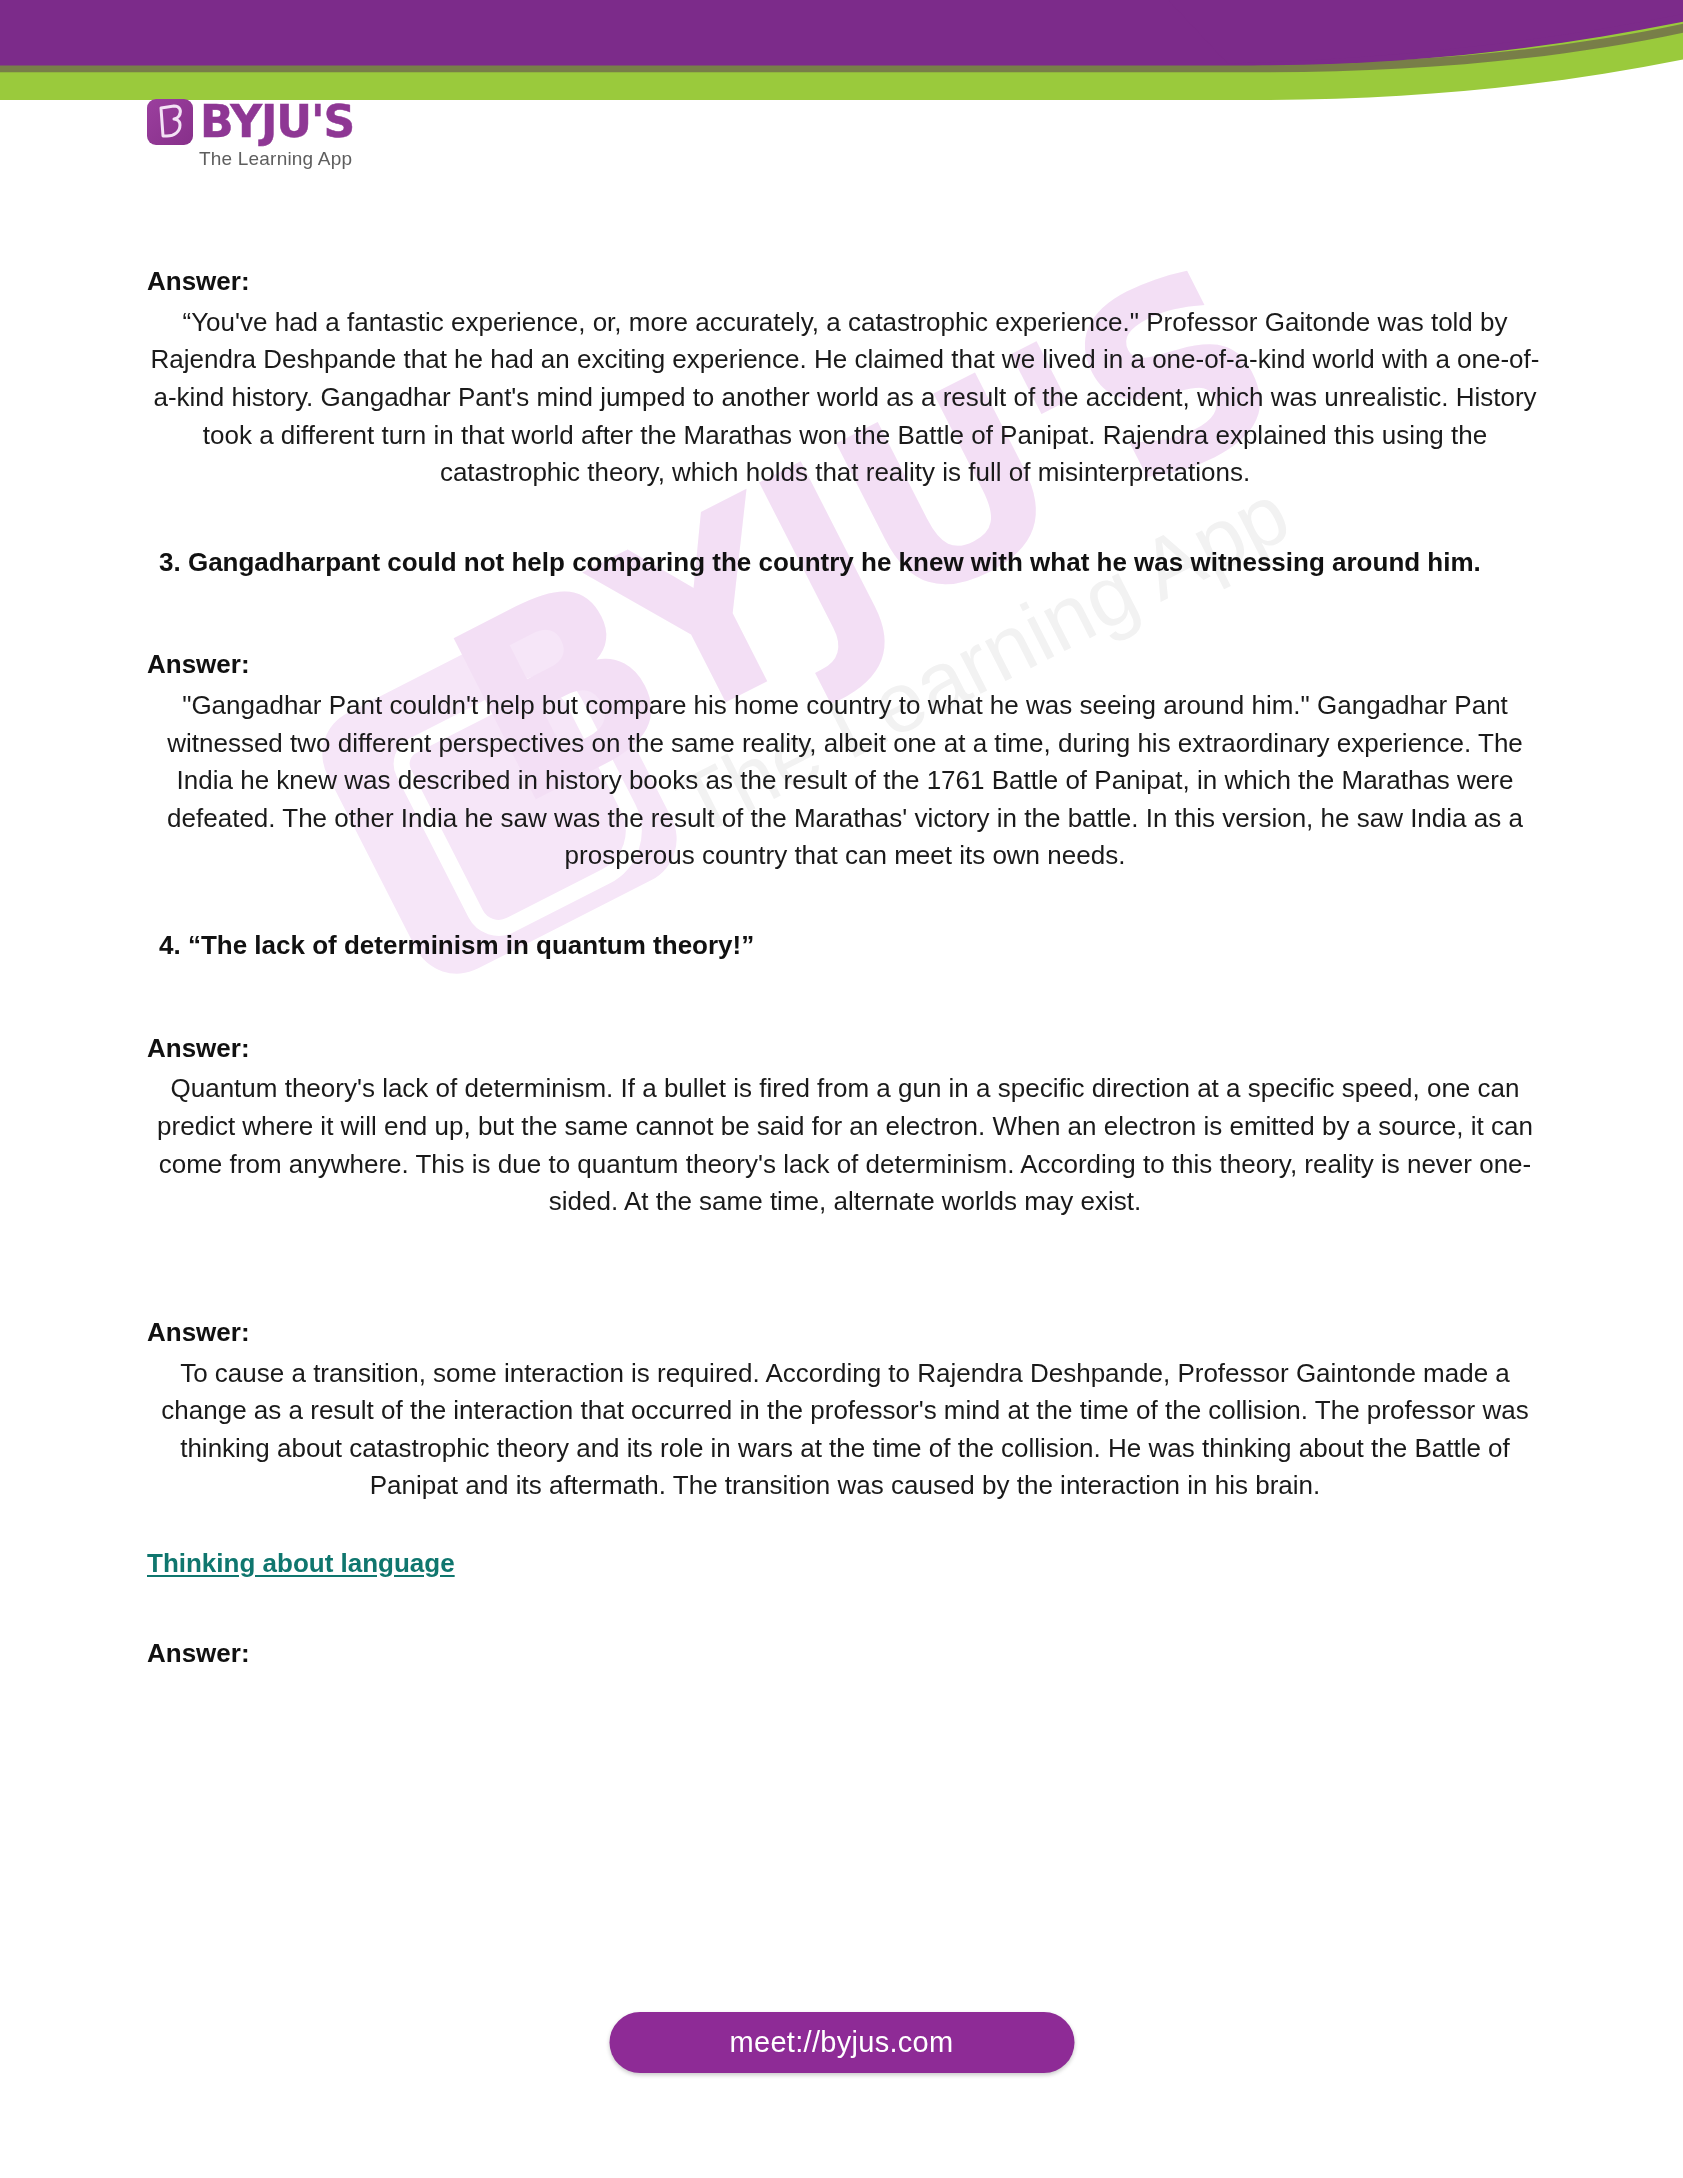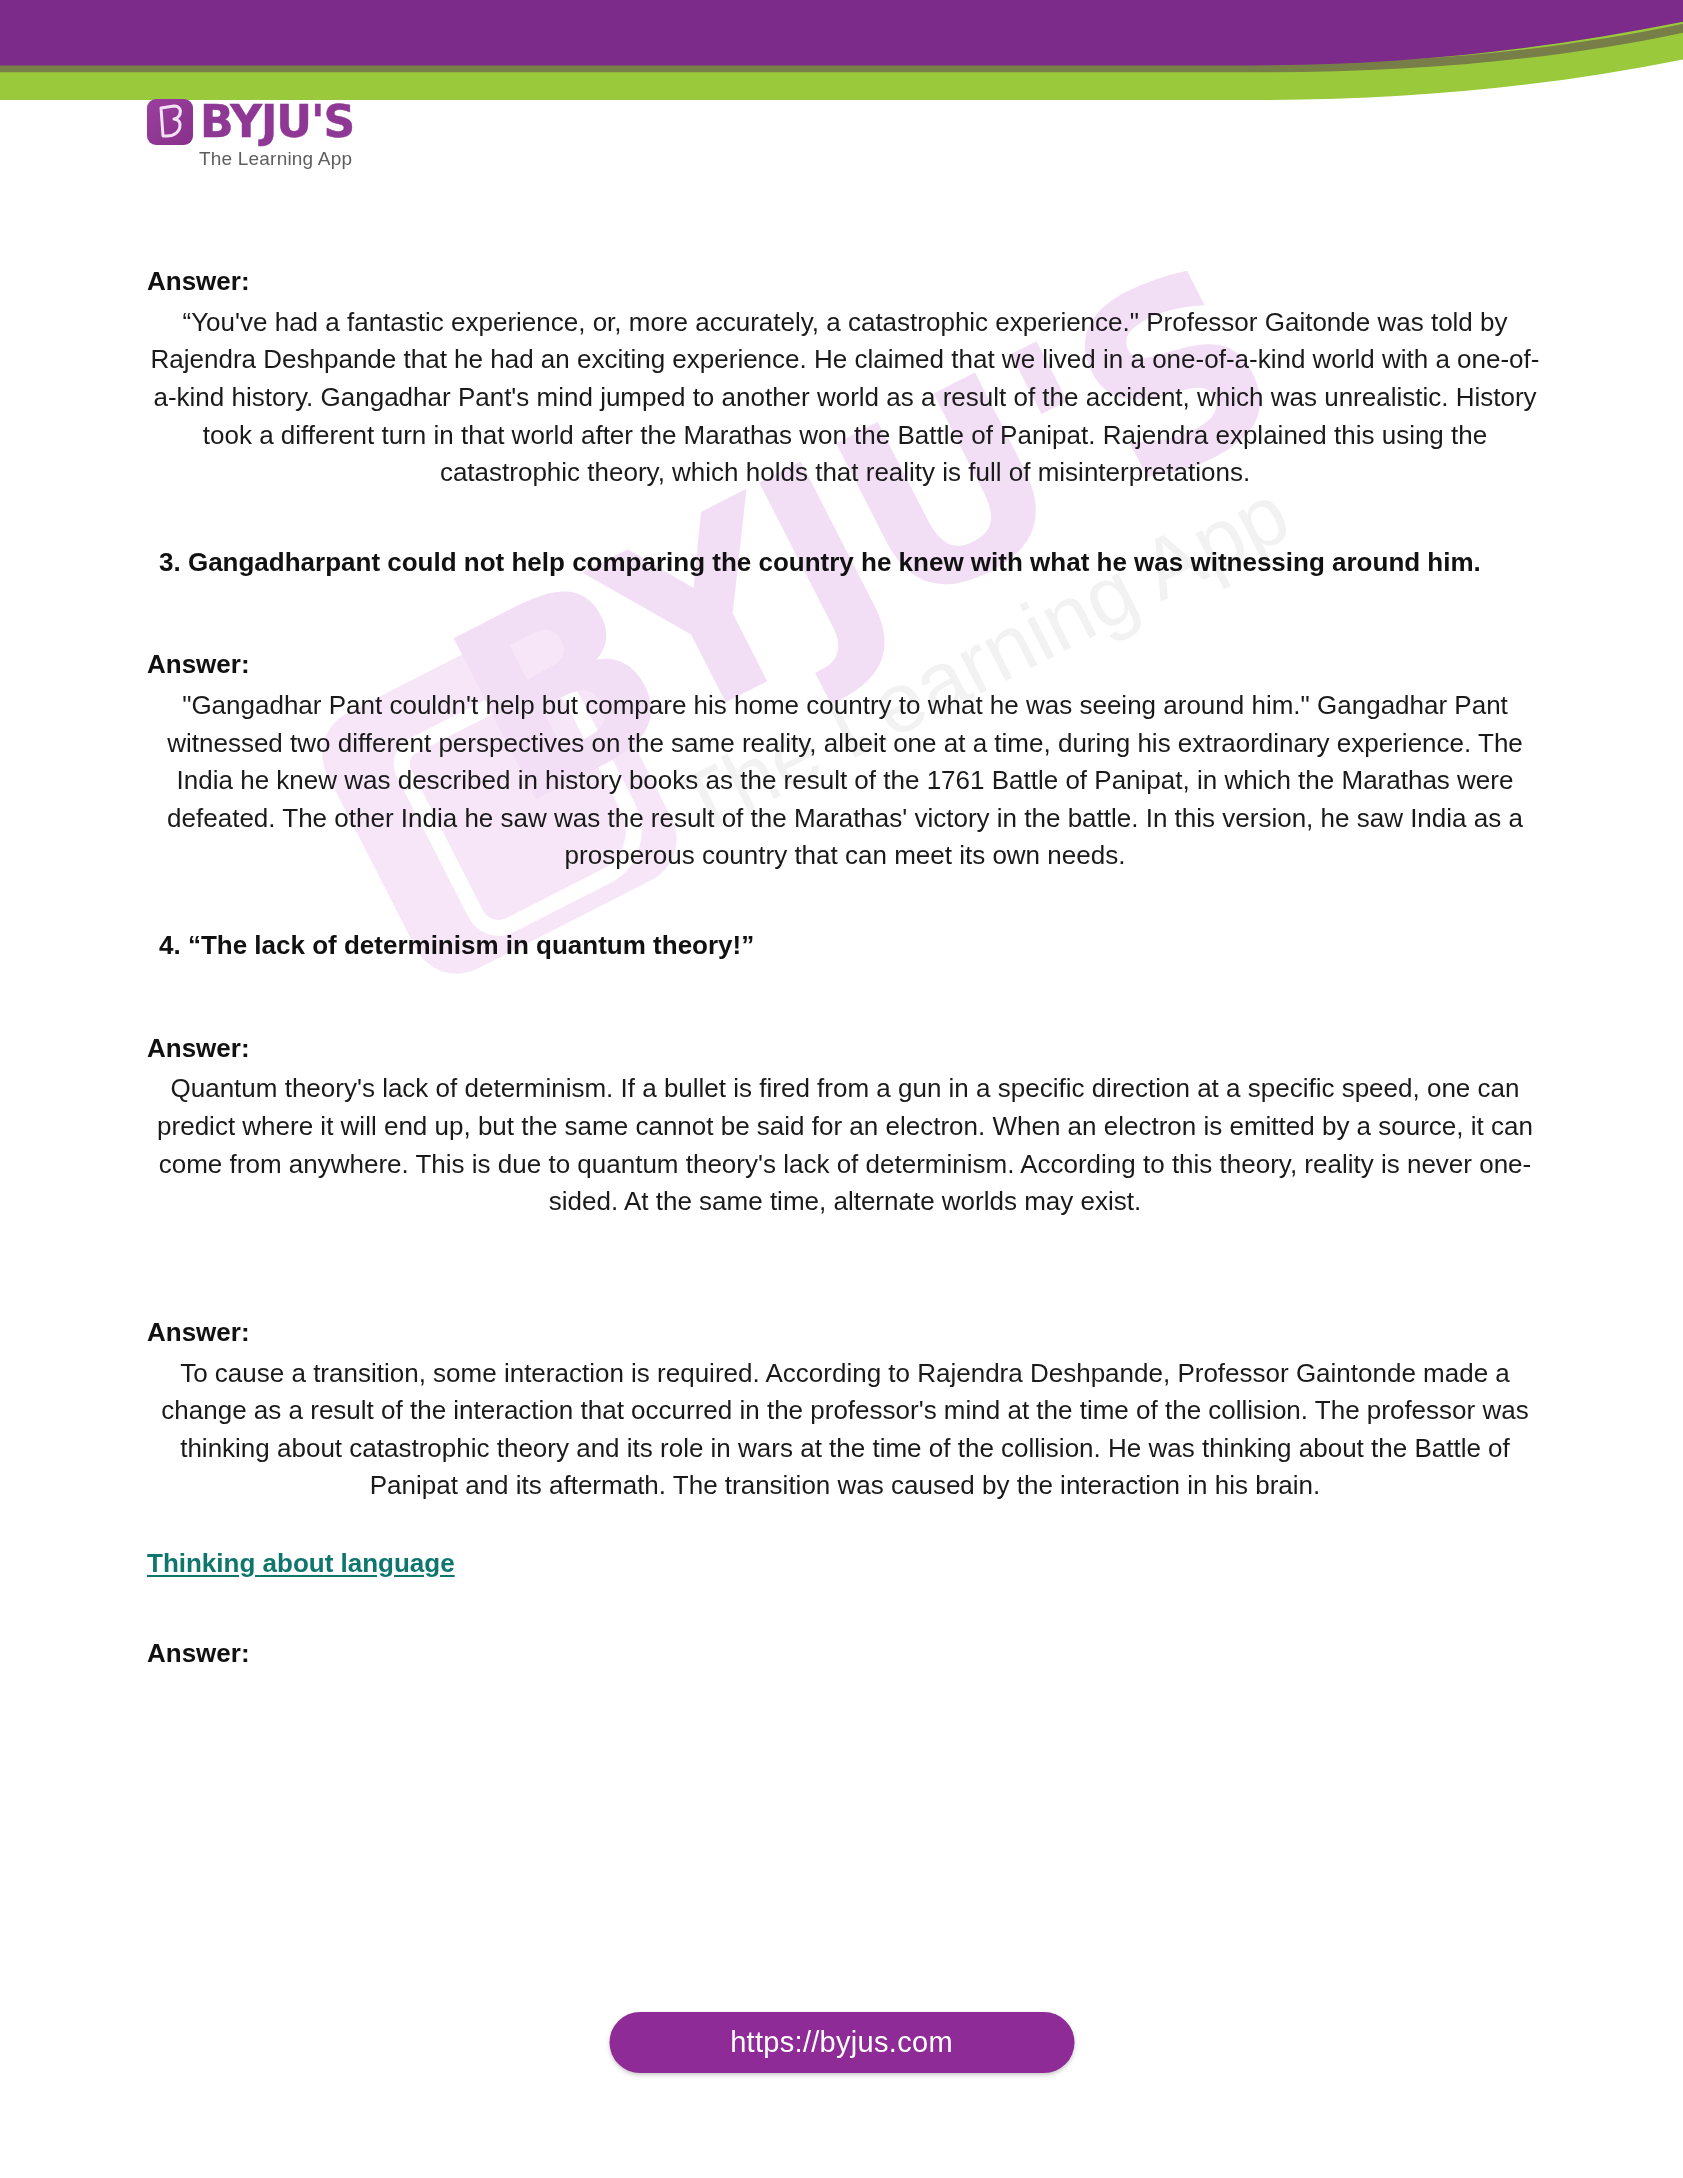--- a/index.html
+++ b/index.html
@@ -306,15 +306,15 @@
 
   <div class="gap-md"></div>
 
   <div class="blk">
     <div class="lbl-answer">Answer:</div>
   </div>
 
 </div>
 
 <div id="footer-link">
-  <span class="f-text">https://byjus.com</span>
+  <span class="f-text">meet://byjus.com</span>
 </div>
 
 
 </body></html>

